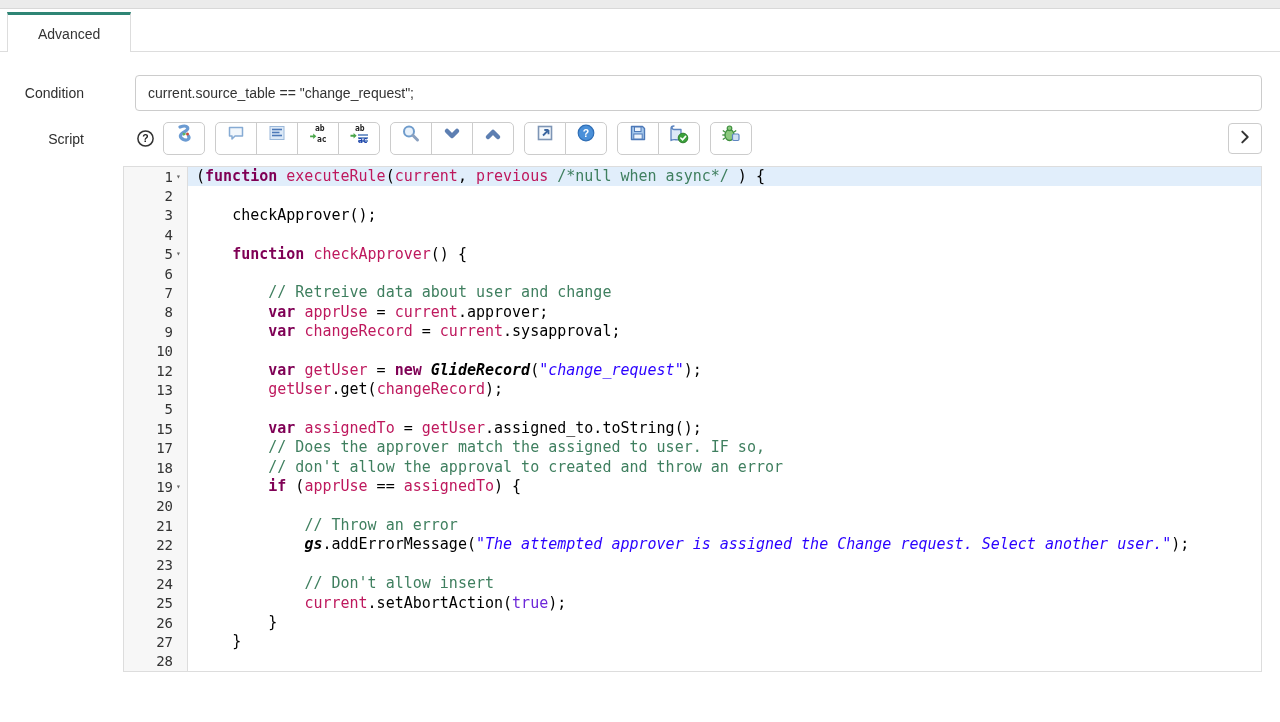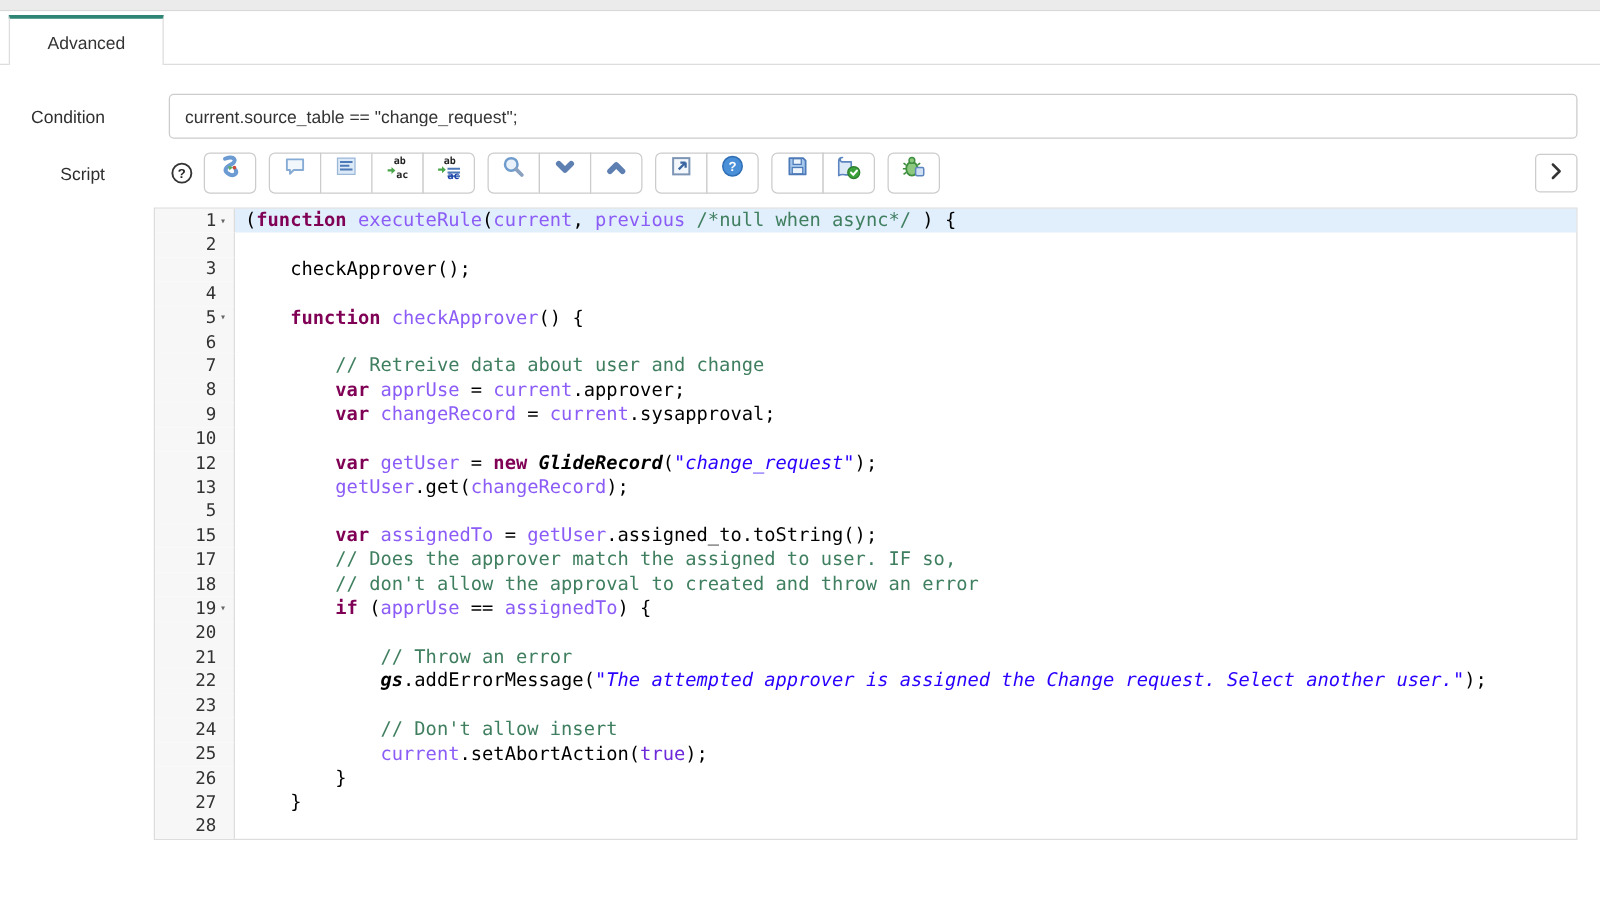--- a/index.html
+++ b/index.html
@@ -60,21 +60,21 @@
   .ed-num { text-align:right; }
   .ed-fold { width:11px; flex:none; font-size:8px; color:#666; text-align:center; line-height:1; cursor:pointer; }
   .ed-code {
     flex:1; min-width:0; padding-left:8px; white-space:pre; tab-size:4; -moz-tab-size:4;
     font-family:"DejaVu Sans Mono", monospace; font-size:15px; line-height:19.4px; color:#000;
     display:flex; align-items:center; overflow:hidden;
   }
   .ed-line.hl .ed-code { background:#e1eefb; }
 
   .tk-kw   { color:#7F0055; font-weight:bold; }
-  .tk-var  { color:#8b5cf6; }
+  .tk-var  { color:#be185d; }
   .tk-str  { color:#2A00FF; font-style:italic; }
   .tk-com  { color:#3F7F5F; }
   .tk-atom { color:#6d28d9; }
   .tk-special { color:#000; font-weight:bold; font-style:italic; }
   .tk-plain { color:#000; }
 </style>
 </head>
 <body>
 
 <div class="top-strip"></div>

